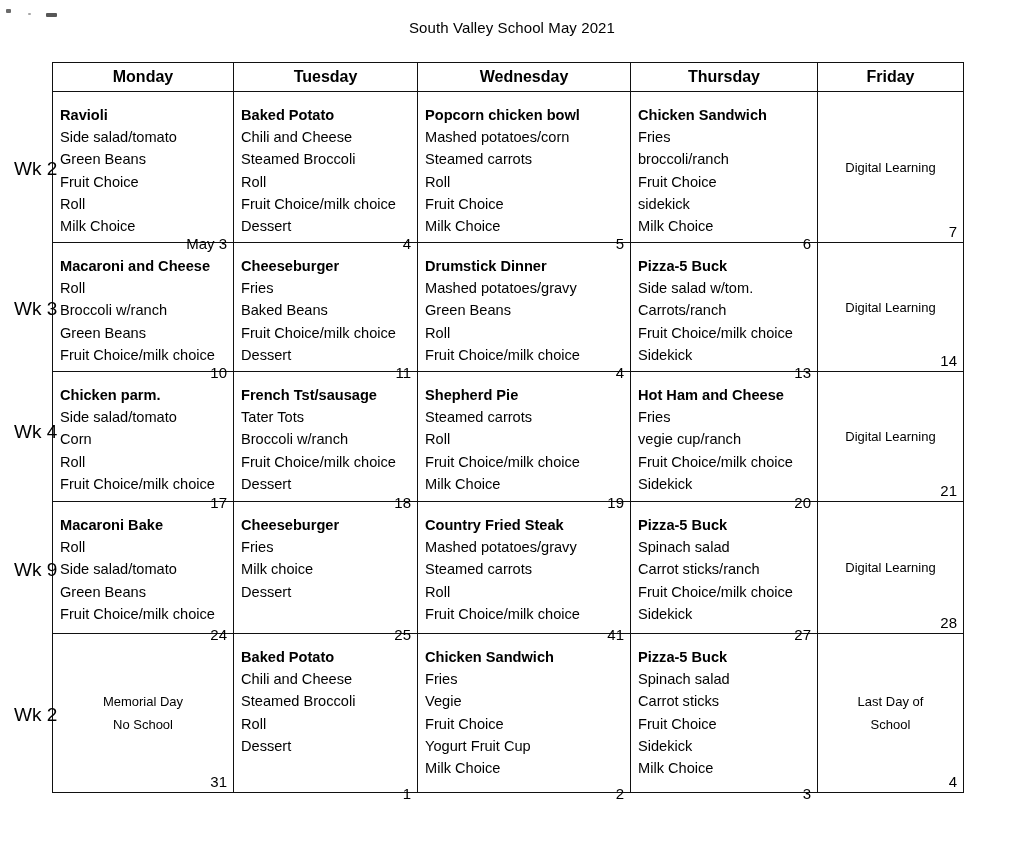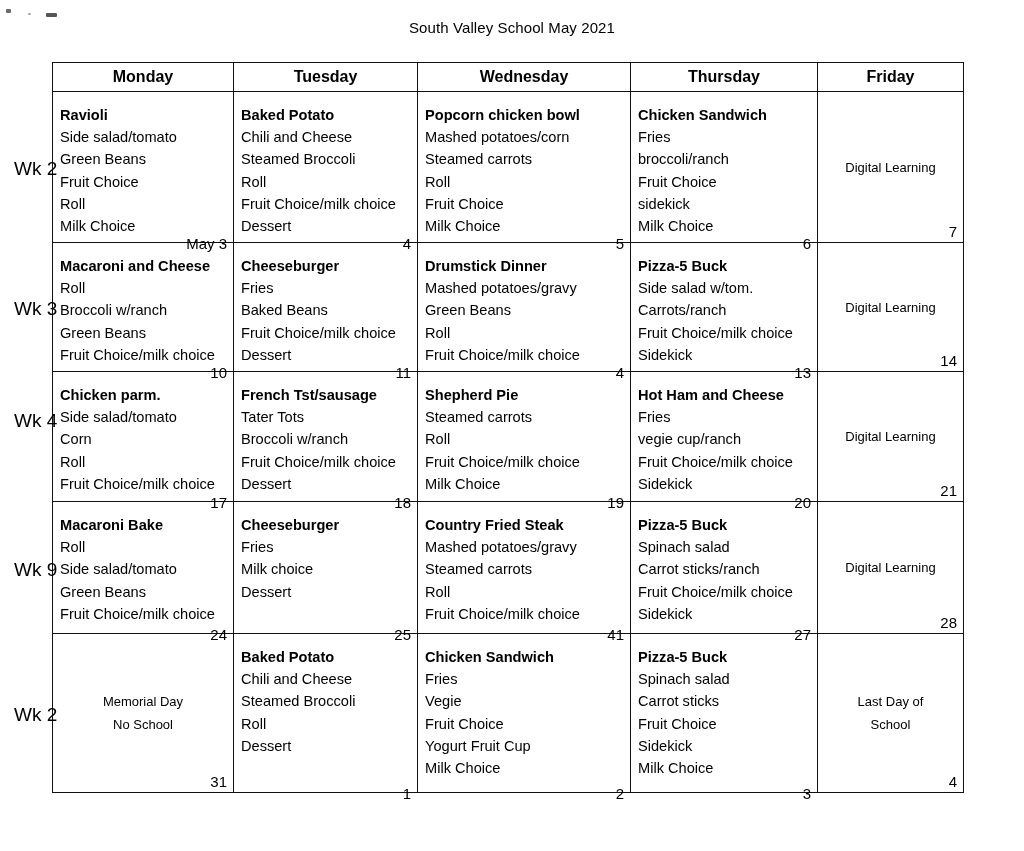--- a/index.html
+++ b/index.html
@@ -451,18 +451,18 @@
               <div class="note-text">Last Day of
 School</div>
               <div class="daynum">4</div>
             </div>
           </td>
         </tr>
       </tbody>
   </table>
 <div class="wk-label" style="top: 96px;">Wk 2</div>
     <div class="wk-label" style="top: 236px;">Wk 3</div>
-    <div class="wk-label" style="top: 348px;">Wk 4</div>
+    <div class="wk-label" style="top: 359px;">Wk 4</div>
     <div class="wk-label" style="top: 496.5px;">Wk 9</div>
     <div class="wk-label" style="top: 642px;">Wk 2</div>
   </div>
 
 <div class="footer-note">southvalley2021covidmenu</div>
 
 </body></html>

